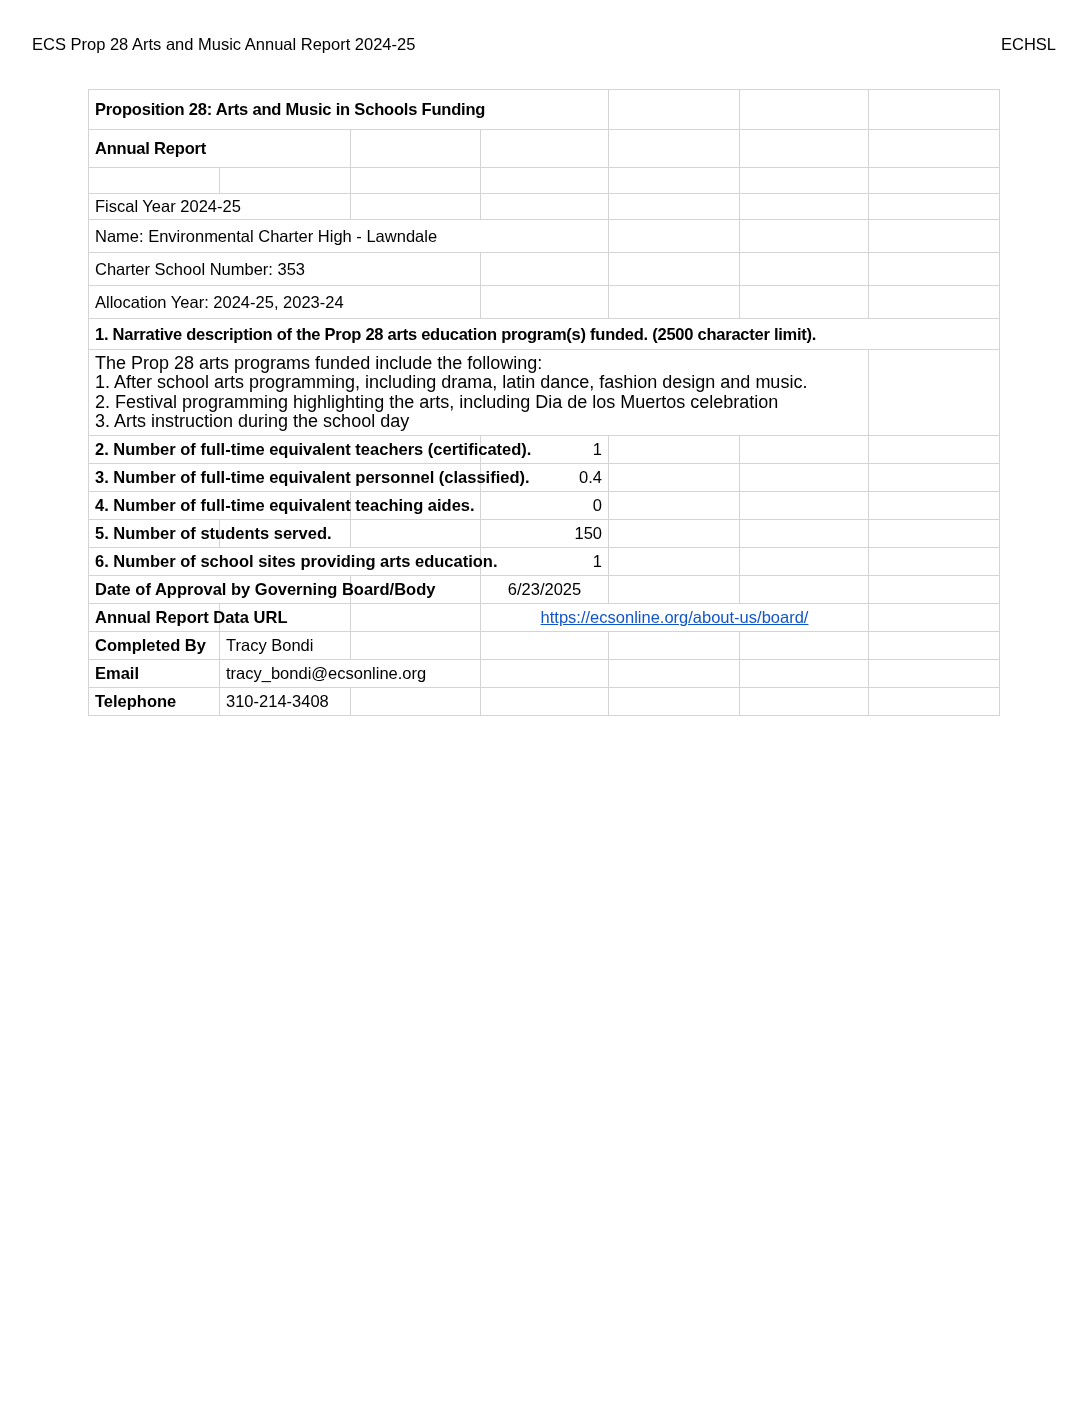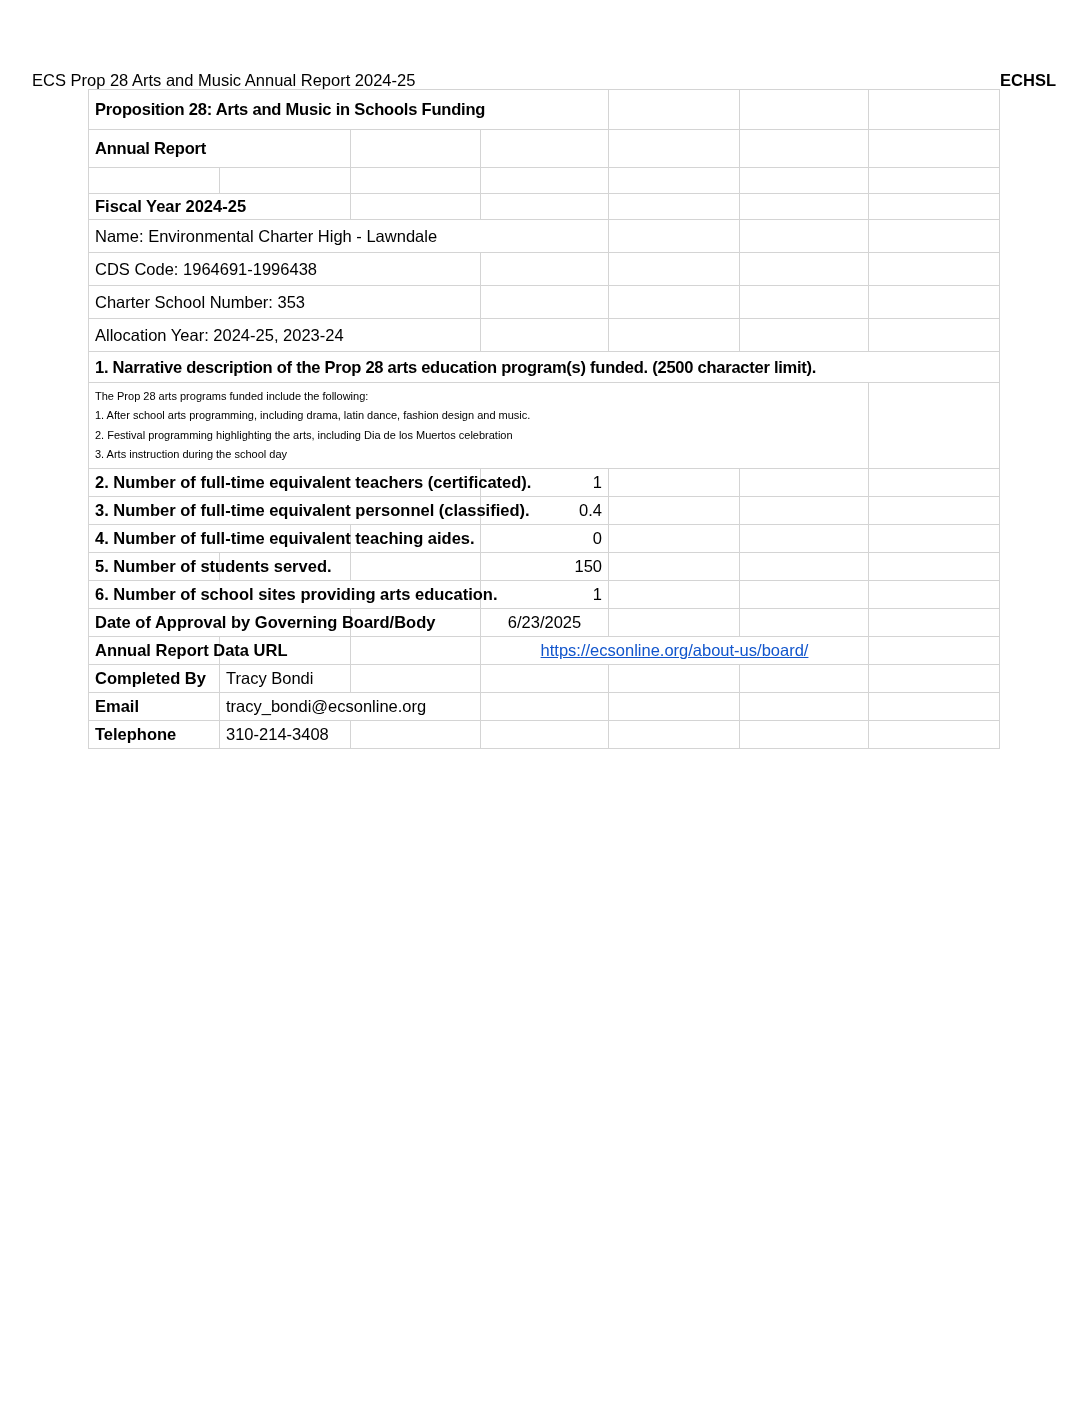--- a/index.html
+++ b/index.html
@@ -28,22 +28,22 @@
     top: 34px;
     left: 32px;
     right: 32px;
     display: flex;
     align-items: baseline;
     justify-content: space-between;
     font-size: 16.5px;
     line-height: 20px;
     color: #000;
   }
-  .doc-header-left { white-space: nowrap; margin-top: 36px; }
-  .doc-header-right { white-space: nowrap; font-weight: bold; }
+  .doc-header-left { white-space: nowrap; }
+  .doc-header-right { white-space: nowrap; }
 
   
   .sheet-wrap {
     position: absolute;
     left: 88px;
     top: 89px;
     width: 911px;
   }
   table.sheet {
     border-collapse: collapse;
@@ -80,21 +80,21 @@
   tr.r-num td     { height: 27px; }
   tr.r-foot td    { height: 27px; }
 
   .t-title {
     font-size: 27px;
     font-weight: bold;
     letter-spacing: -0.2px;
     line-height: 1.1;
   }
   .t-bold-sm {
-    font-weight: bold;
+    font-weight: normal;
     font-size: 15px;
   }
   .t-plain {
     font-size: 18px;
     margin-top: 12px;
   }
   .t-qhead {
     font-weight: bold;
     font-size: 17.5px;
     letter-spacing: -0.25px;
@@ -113,21 +113,21 @@
   }
   .ctr {
     text-align: center;
   }
   .narr-cell {
     vertical-align: top;
     padding-top: 5px;
     white-space: normal;
   }
   .narr-line {
-    font-size: 11px;
+    font-size: 18px;
     line-height: 19.5px;
     white-space: nowrap;
   }
   a.url-link {
     color: #1155cc;
     font-size: 16.5px;
   }
   .url-cell { text-align: center; }
 </style>
 </head>
@@ -188,27 +188,20 @@
           <td></td>
         </tr>
 
         <tr class="r-info">
           <td colspan="4" class="t-plain">Name: Environmental Charter High - Lawndale</td>
           <td></td>
           <td></td>
           <td></td>
         </tr>
 
-        <tr class="r-info">
-          <td colspan="3" class="t-plain">CDS Code: 1964691-1996438</td>
-          <td></td>
-          <td></td>
-          <td></td>
-          <td></td>
-        </tr>
 
         <tr class="r-info">
           <td colspan="3" class="t-plain">Charter School Number: 353</td>
           <td></td>
           <td></td>
           <td></td>
           <td></td>
         </tr>
 
         <tr class="r-info">

